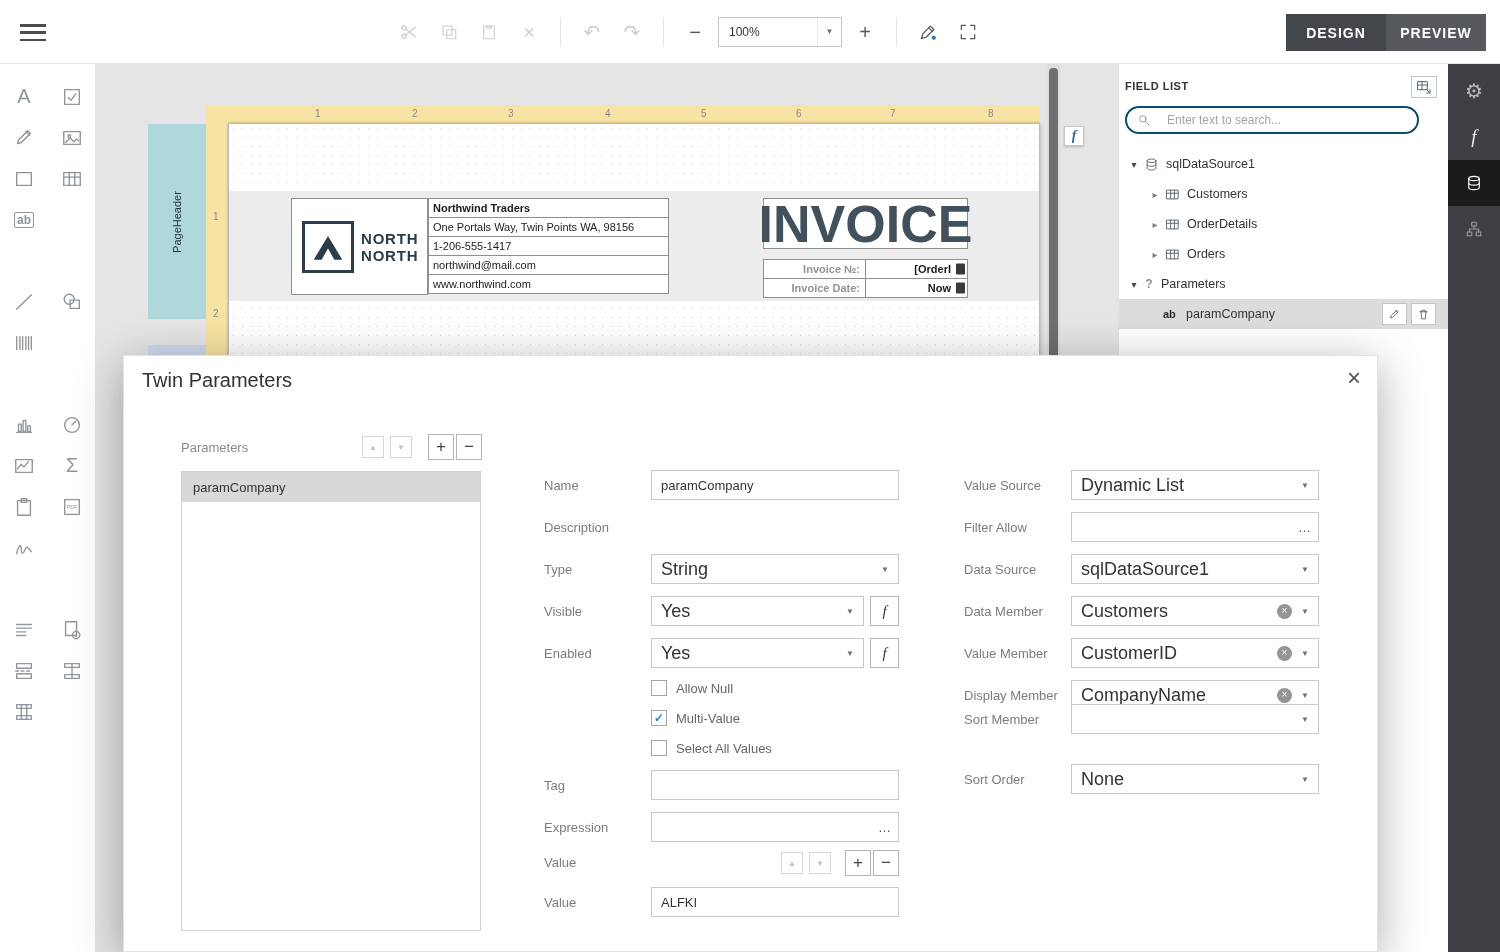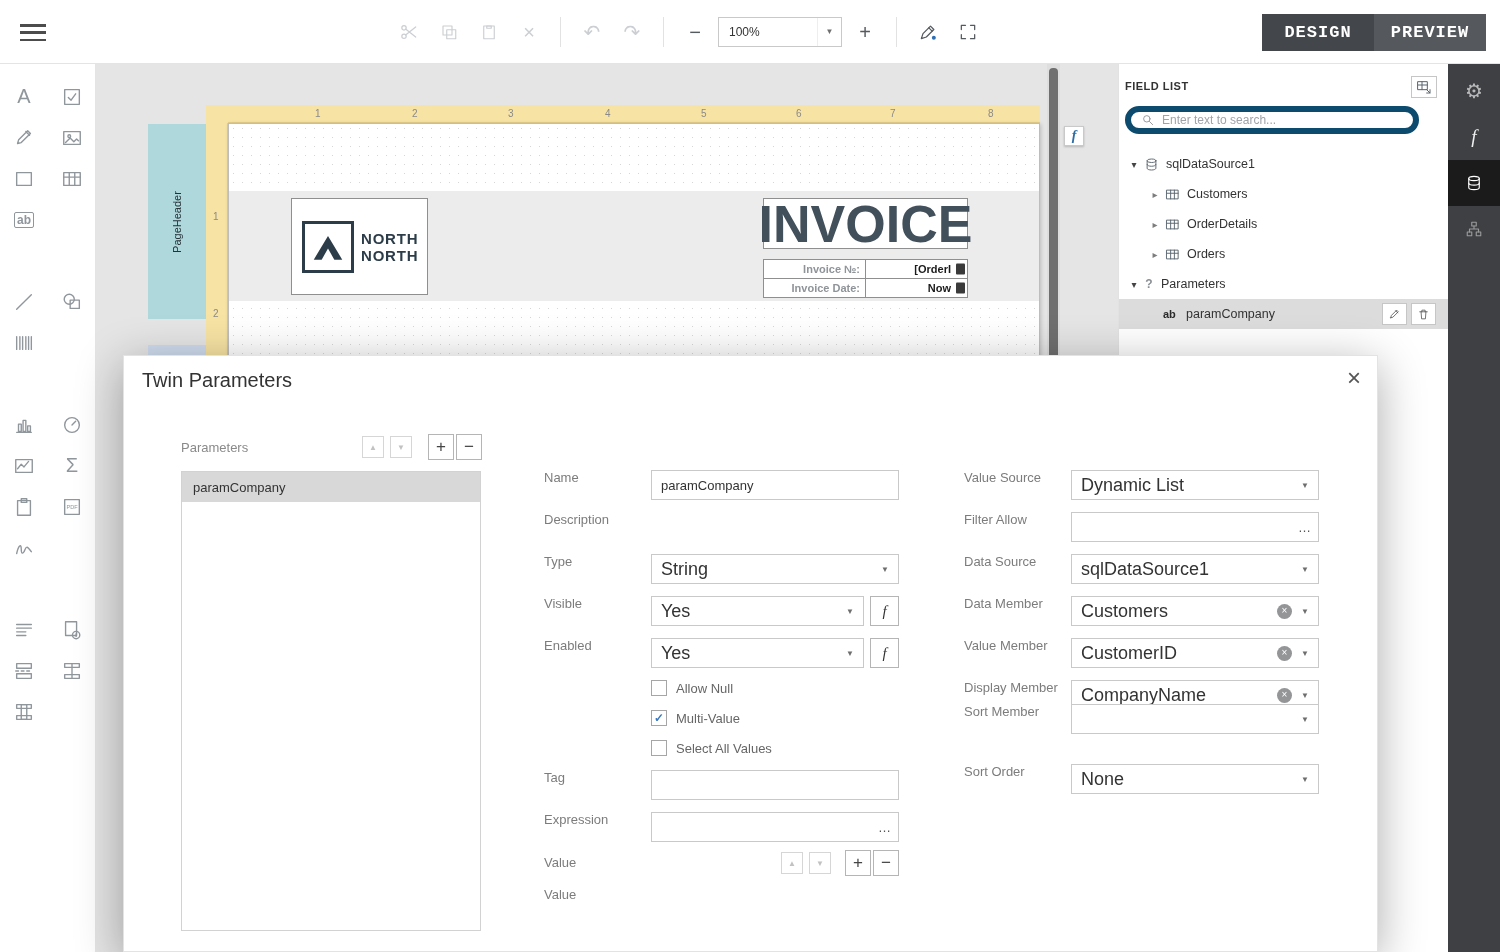--- a/index.html
+++ b/index.html
@@ -12,21 +12,21 @@
 .hamburger{position:absolute;left:20px;top:24px;width:26px;height:17px;display:flex;flex-direction:column;justify-content:space-between;cursor:pointer}
 .hamburger span{display:block;height:2.5px;background:#4c4c4c}
 .tb-center{position:absolute;left:392px;top:0;height:64px;display:flex;align-items:center;gap:6px}
 .tb-btn{width:34px;height:34px;display:flex;align-items:center;justify-content:center;color:#555a5f;font-size:20px;cursor:pointer}
 .tb-btn.dis{color:#cbced2}
 .tb-sep{width:1px;height:30px;background:#e2e2e2;margin:0 8px}
 .zoom-box{width:124px;height:30px;border:1px solid #c9c9c9;display:flex;align-items:center;background:#fff;cursor:pointer}
 .zoom-box .zv{flex:1;padding-left:10px;font-size:12px;color:#333}
 .zoom-box .zc{width:24px;text-align:center;color:#6f6f6f;font-size:8px;border-left:1px solid #eee;line-height:28px}
 .tb-right{position:absolute;right:14px;top:14px;display:flex}
-.tb-right button{width:112px;height:37px;border:none;color:#fff;font-size:17px;font-weight:bold;letter-spacing:1px;font-family:Liberation Mono, monospace;cursor:pointer}
+.tb-right button{width:100px;height:37px;border:none;color:#fff;font-size:14px;font-weight:bold;letter-spacing:1px;font-family:Liberation Sans, sans-serif;cursor:pointer}
 .btn-design{background:#43474b}
 .btn-preview{background:#55595d}
 
 
 .toolbox{position:absolute;left:0;top:64px;width:96px;height:888px;background:#fff;border-right:1px solid #e4e4e4;padding-top:12px;display:grid;grid-template-columns:48px 48px;grid-auto-rows:41px;justify-items:center;align-items:center}
 .tool{width:34px;height:34px;display:flex;align-items:center;justify-content:center;color:#8f969c;cursor:pointer}
 .tletter{font-size:20px;color:#8f969c}
 .tab-ic{font-size:12px;font-weight:bold;border:1px solid #8f969c;padding:0 2px;border-radius:2px}
 .tspacer{grid-column:1/3;height:19px}
 
@@ -58,21 +58,21 @@
 .bind-glyph{position:absolute;right:2px;top:50%;transform:translateY(-50%);width:9px;height:11px;background:#3a3a3a;border-radius:1px}
 .vsb{position:absolute;left:951px;top:0;width:13px;height:100%;background:#dedede}
 .vsb-thumb{position:absolute;left:2px;top:4px;width:9px;height:600px;background:#6f6f6f;border-radius:4px}
 .fx-badge{position:absolute;left:968px;top:62px;width:20px;height:20px;background:#fff;border:1px solid #c9c9c9;display:flex;align-items:center;justify-content:center;box-shadow:0 1px 2px rgba(0,0,0,.2);cursor:pointer}
 .fx-badge i,.fx-i{font-family:"Liberation Serif",serif;font-style:italic;color:#2e6da4;font-size:14px;font-weight:bold}
 
 
 .fieldlist{position:absolute;left:1118px;top:64px;width:330px;height:888px;background:#fff;border-left:1px solid #e2e2e2}
 .fl-title{position:absolute;left:6px;top:16px;font-size:11px;font-weight:bold;letter-spacing:.5px;color:#333}
 .fl-btn{position:absolute;left:292px;top:12px;width:26px;height:22px;border:1px solid #c6c6c6;background:#fff;display:flex;align-items:center;justify-content:center;color:#5a646e;cursor:pointer}
-.fl-search{position:absolute;left:6px;top:42px;width:294px;height:28px;border:6px solid #0c4a6e;border-radius:14px;display:flex;align-items:center;padding:0 10px;gap:7px;color:#8b9095}
+.fl-search{position:absolute;left:6px;top:42px;width:294px;height:28px;border:2px solid #0c4a6e;border-radius:14px;display:flex;align-items:center;padding:0 10px;gap:16px;color:#8b9095}
 .fl-search input{border:none;outline:none;flex:1;font-size:12px;font-family:inherit;color:#333;background:transparent}
 .fl-search input::placeholder{color:#a0a4a8}
 .tree{position:absolute;left:0;top:85px;width:100%}
 .trow{height:30px;display:flex;align-items:center;font-size:12.5px;color:#333;cursor:pointer}
 .tw{width:14px;text-align:center;color:#444;font-size:10px;flex:0 0 14px}
 .tw.col{color:#7d7d7d}
 .lvl0{padding-left:8px}
 .lvl1{padding-left:29px}
 .pl44{padding-left:44px}
 .trow.sel{background:#dcdcdc}
@@ -92,21 +92,21 @@
 
 .dialog{position:absolute;left:123px;top:355px;width:1255px;height:597px;background:#fff;border:1px solid #e3e3e3;box-shadow:0 10px 44px rgba(0,0,0,.33);z-index:30}
 .dlg-title{position:absolute;left:18px;top:13px;font-size:20px;font-weight:400;color:#333}
 .dlg-close{position:absolute;right:16px;top:8px;font-size:24px;color:#555;cursor:pointer}
 .plabel{position:absolute;left:57px;top:84px;font-size:13px;color:#8a8a8a}
 .mini-btn{position:absolute;width:22px;height:22px;border:1px solid #d6d6d6;background:#fff;display:flex;align-items:center;justify-content:center;font-size:8px;color:#c2c2c2;cursor:pointer}
 .sq-btn{position:absolute;width:26px;height:26px;border:1px solid #b5b5b5;background:#fff;display:flex;align-items:center;justify-content:center;font-size:17px;color:#444;cursor:pointer}
 .plist{position:absolute;left:57px;top:115px;width:300px;height:460px;border:1px solid #d2d2d2;background:#fff}
 .plist-item{height:30px;display:flex;align-items:center;padding-left:11px;font-size:13px;color:#333;cursor:pointer}
 .plist-item.sel{background:#d8d8d8}
-.drow{position:absolute;width:355px;height:30px;display:flex;}
+.drow{position:absolute;width:355px;height:30px;display:flex;align-items:center}
 .dlabel{flex:0 0 107px;font-size:13px;color:#7c7c7c}
 .dinput{flex:1;height:30px;border:1px solid #c9c9c9;font-family:inherit;font-size:13px;color:#333;padding:0 9px;outline:none;background:#fff;min-width:0}
 .dselect{flex:1;height:30px;border:1px solid #c9c9c9;display:flex;align-items:center;background:#fff;cursor:pointer}
 .dselect.w213{flex:0 0 213px}
 .sel-text{flex:1;padding-left:9px;font-size:18px;color:#333;white-space:nowrap;overflow:hidden}
 .sel-chev{width:26px;text-align:center;font-size:8px;color:#6e6e6e;flex:0 0 26px}
 .clear-ic{width:15px;height:15px;border-radius:50%;background:#939597;color:#fff;font-size:10px;line-height:14px;text-align:center;flex:0 0 15px;cursor:pointer}
 .fx-btn{margin-left:6px;width:29px;height:30px;border:1px solid #b5b5b5;background:#fff;font-family:"Liberation Serif",serif;font-style:italic;font-size:15px;color:#333;display:flex;align-items:center;justify-content:center;cursor:pointer}
 .chkrow{position:absolute;left:527px;height:20px;display:flex;align-items:center;gap:9px;font-size:13px;color:#666;cursor:pointer}
 .chk{width:16px;height:16px;border:1px solid #a6a6a6;background:#fff;display:flex;align-items:center;justify-content:center;font-size:12px;color:#3b78bd;font-weight:bold;flex:0 0 16px}
@@ -336,20 +336,39 @@
         <span class="logo-mark">
           <svg width="38" height="38" viewBox="0 0 24 24">
               <path d="M3 20L12 5l9 15h-5l-4-7-4 7z" fill="#2c3d49" stroke="none"></path>
             </svg>
         </span>
         <span class="logo-text">
           <span>NORTH</span>
           <span>NORTH</span>
         </span>
       </div>
+      <table class="info-table">
+        <tbody>
+            <tr>
+              <td>Northwind Traders</td>
+            </tr>
+        <tr>
+              <td>One Portals Way, Twin Points WA, 98156</td>
+            </tr>
+        <tr>
+              <td>1-206-555-1417</td>
+            </tr>
+        <tr>
+              <td>northwind@mail.com</td>
+            </tr>
+        <tr>
+              <td>www.northwind.com</td>
+            </tr>
+      </tbody>
+        </table>
       <div class="invoice-box">
         <span>INVOICE</span>
       </div>
       <table class="meta-table">
         <tbody>
             <tr>
           <td class="ml">Invoice №:</td>
           <td class="mv"><span>[OrderI</span><span class="bind-glyph"></span></td>
         </tr>
         <tr>
@@ -547,20 +566,21 @@
 
   <span class="vlabel">Value</span>
   <div class="vbar">
     <span class="mini-btn">▲</span>
     <span class="mini-btn" style="margin-left:6px">▼</span>
     <span class="sq-btn" style="margin-left:14px">+</span>
     <span class="sq-btn" style="margin-left:2px">−</span>
   </div>
   <div class="drow" style="left:420px;top:531px">
     <span class="dlabel">Value</span>
+    <input class="dinput" value="ALFKI" style="">
   </div>
 
   <div class="drow" style="left:840px;top:114px">
     <span class="dlabel">Value Source</span>
     <div class="dselect">
       <span class="sel-text">Dynamic List</span>
       <span class="sel-chev">▼</span>
     </div>
   </div>
   <div class="drow" style="left:840px;top:156px">

